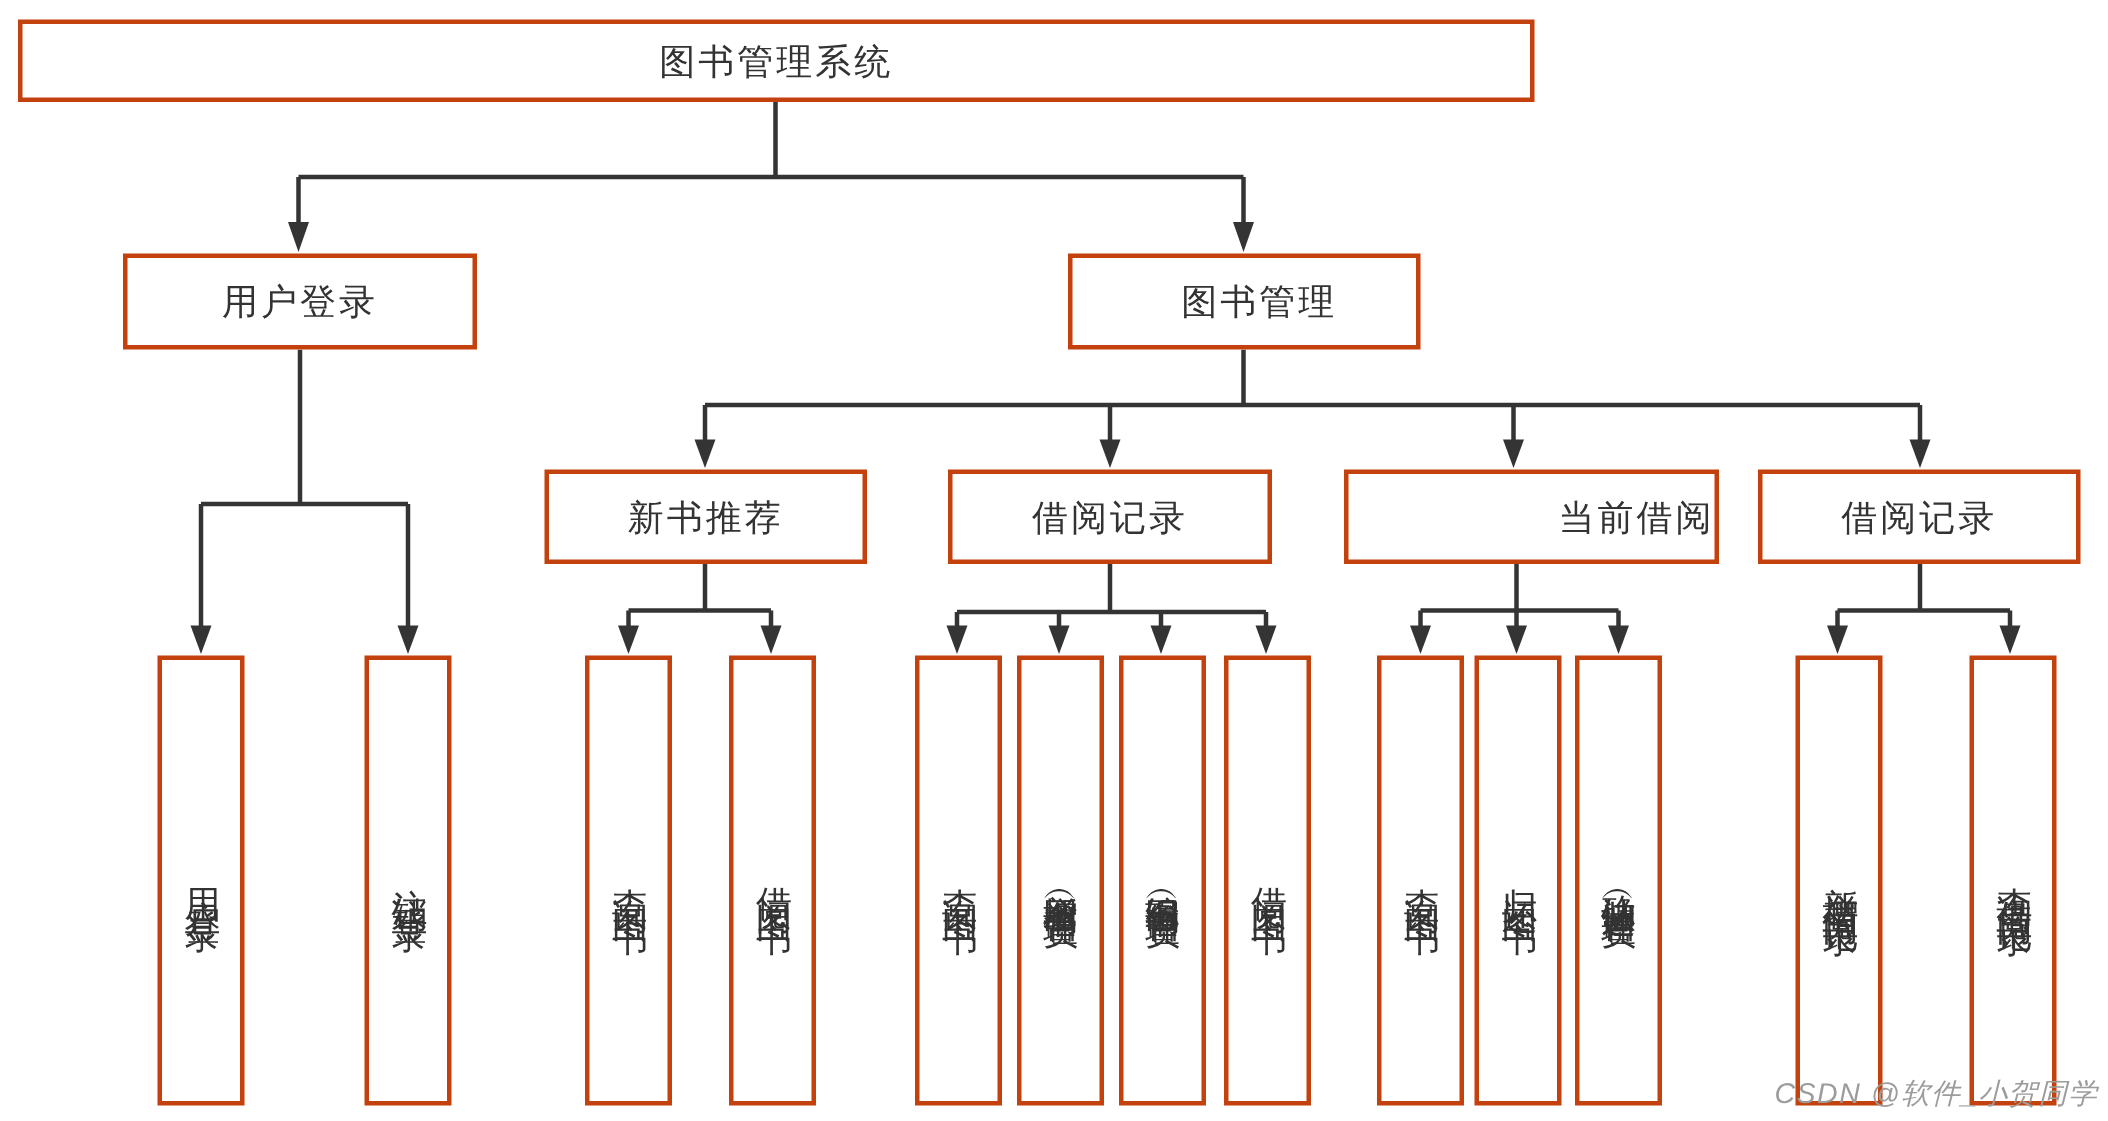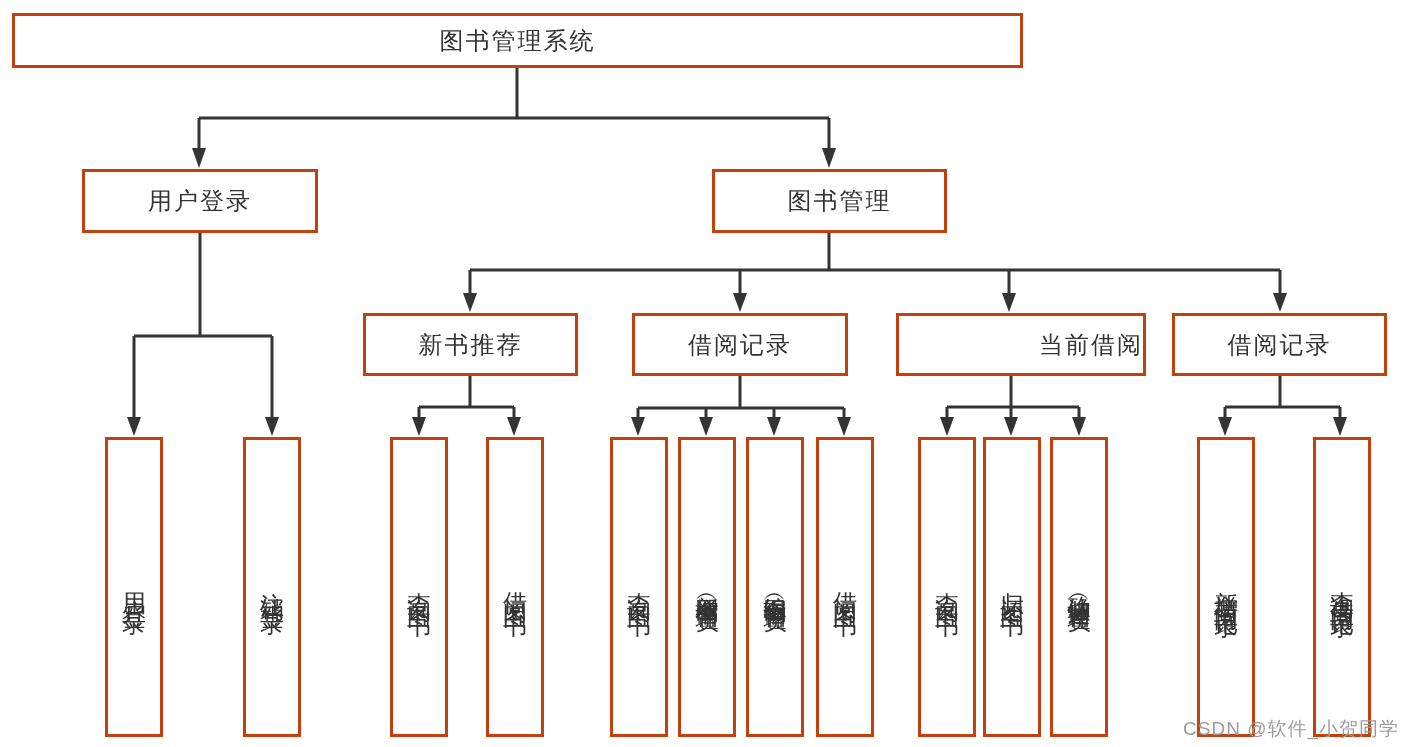--- a/index.html
+++ b/index.html
@@ -80,20 +80,21 @@
   .l13 { left: 1313px; }
   #watermark {
     position: absolute;
     right: 6px;
     top: 716px;
     z-index: 3;
     font-size: 19px;
     color: #9c9c9c;
     letter-spacing: 1px;
     white-space: nowrap;
+    font-style: italic;
   }
 </style>
 </head>
 <body>
 
 <div id="stage">
 
   <svg id="connectors" viewBox="0 0 1405 747" xmlns="http://www.w3.org/2000/svg">
 
     <g stroke="#343434" stroke-width="3" fill="none">

